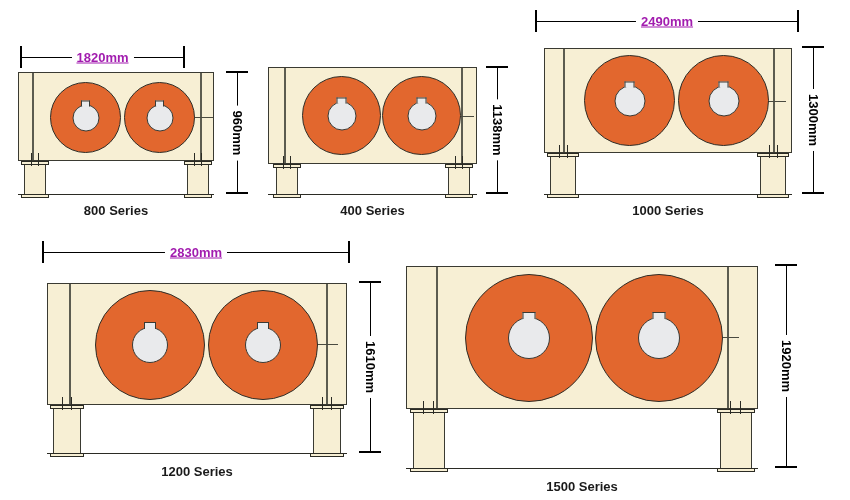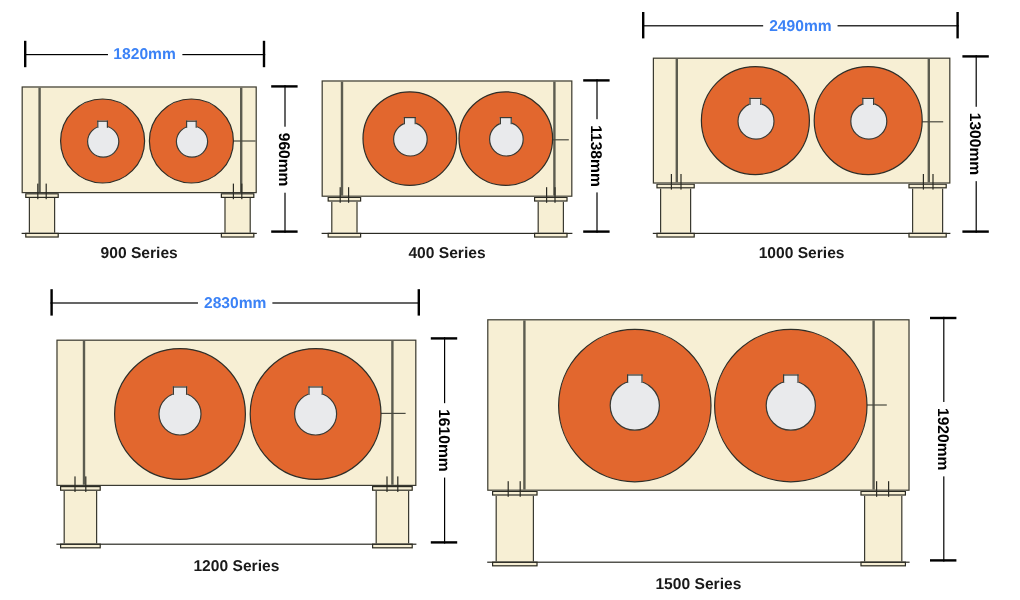--- a/index.html
+++ b/index.html
@@ -22,22 +22,22 @@
   .dim-h .tick {
     position: absolute; top: 0; width: 0; height: 22px;
     border-left: 2.4px solid #000;
   }
   .dim-h .tick.l { left: 0; }
   .dim-h .tick.r { right: 0; }
   .dim-h .lbl {
     position: absolute; left: 50%; top: 50%;
     transform: translate(-50%, -50%);
     background: #fff; padding: 0 5px;
-    font-size: 13px; font-weight: bold; color: #3b82f6;
-    white-space: nowrap; line-height: 1;
+    font-size: 13px; font-weight: bold; color: #a21caf;
+    white-space: nowrap; line-height: 1; text-decoration: underline;
   }
 
   .dim-v { position: absolute; width: 22px; }
   .dim-v .bar {
     position: absolute; top: 0; bottom: 0; left: 50%;
     width: 0; border-left: 1.6px solid #000;
   }
   .dim-v .tick {
     position: absolute; left: 0; height: 0; width: 22px;
     border-top: 2.4px solid #000;
@@ -114,21 +114,21 @@
     white-space: nowrap; line-height: 1;
   }
 </style>
 </head>
 <body>
 
 <div id="sheet">
 
   <div class="unit" style="left:8px; top:8px; width:240px; height:212px;">
 
-    <div class="dim-h" style="left:12px; top:26px; width:201px;">
+    <div class="dim-h" style="left:12px; top:38px; width:165px;">
       <div class="bar"></div>
       <div class="tick l"></div>
       <div class="tick r"></div>
       <div class="lbl">1820mm</div>
     </div>
 
     <div class="dim-v" style="left:218px; top:63px; height:123px;">
       <div class="bar"></div>
       <div class="tick t"></div>
       <div class="tick b"></div>
@@ -159,21 +159,21 @@
       <div class="leg-bolt" style="left:13px;"></div>
     </div>
     <div class="leg" style="left:179px; top:157px; width:22px; height:29px;">
       <div class="leg-cap top"></div>
       <div class="leg-cap bot"></div>
       <div class="leg-bolt" style="left:6px;"></div>
       <div class="leg-bolt" style="left:13px;"></div>
     </div>
     <div class="ground" style="left:10px; top:186px; width:196px;"></div>
 
-    <div class="caption" style="left:10px; top:196px; width:196px;">900 Series</div>
+    <div class="caption" style="left:10px; top:196px; width:196px;">800 Series</div>
   </div>
 
   <div class="unit" style="left:258px; top:22px; width:250px; height:198px;">
 
 
     <div class="dim-v" style="left:228px; top:44px; height:128px;">
       <div class="bar"></div>
       <div class="tick t"></div>
       <div class="tick b"></div>
       <div class="lbl">1138mm</div>

